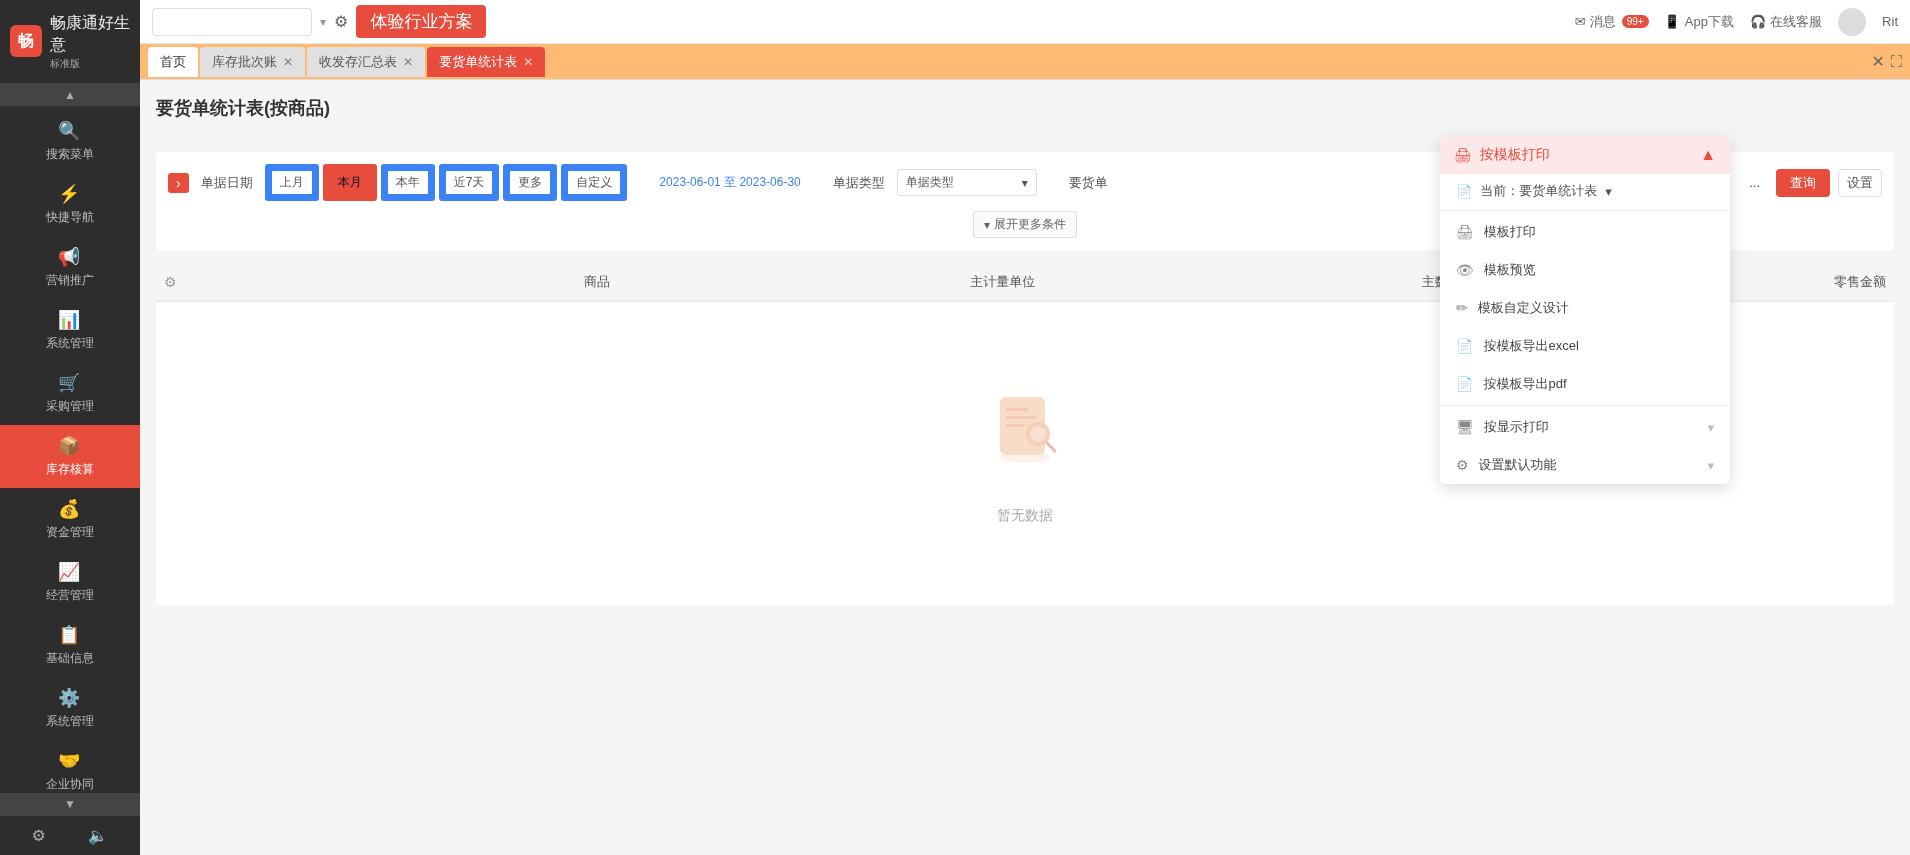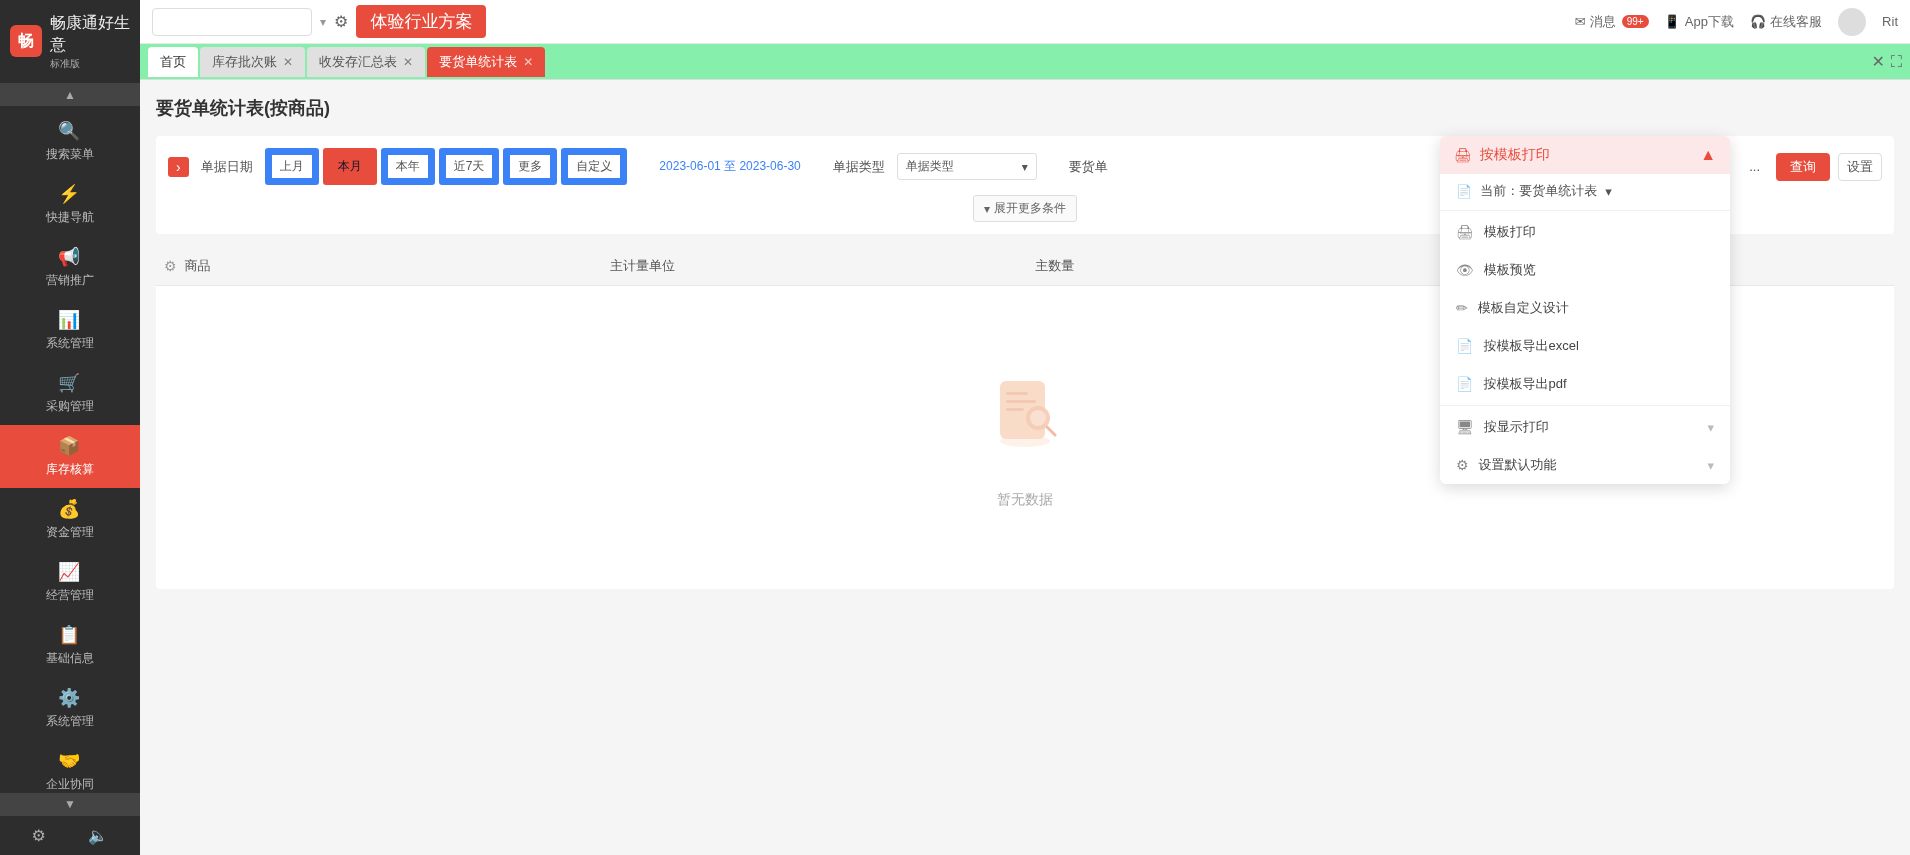--- a/index.html
+++ b/index.html
@@ -27,50 +27,50 @@
     .topbar-search { width: 160px; height: 28px; border: 1px solid #ddd; border-radius: 4px; padding: 0 8px; font-size: 12px; color: #999; }
     .topbar-dropdown { color: #999; font-size: 12px; cursor: pointer; }
     .topbar-gear { color: #666; cursor: pointer; font-size: 16px; }
     .topbar-btn { background: #e74c3c; color: white; border: none; border-radius: 4px; padding: 5px 14px; font-size: 17px; cursor: pointer; }
     .topbar-right { margin-left: auto; display: flex; align-items: center; gap: 16px; color: #666; font-size: 13px; }
     .topbar-right-item { display: flex; align-items: center; gap: 4px; cursor: pointer; }
     .badge { background: #e74c3c; color: white; border-radius: 10px; padding: 1px 5px; font-size: 10px; margin-left: 2px; }
     .avatar { width: 28px; height: 28px; border-radius: 50%; background: #ddd; display: flex; align-items: center; justify-content: center; font-size: 12px; color: #666; }
 
     
-    .tabs { background: #86efac; height: 36px; display: flex; align-items: center; padding: 0 8px; border-bottom: 1px solid #ddd; flex-shrink: 0; gap: 2px; }
+    .tabs { background: #fdba74; height: 36px; display: flex; align-items: center; padding: 0 8px; border-bottom: 1px solid #ddd; flex-shrink: 0; gap: 2px; }
     .tab { height: 30px; padding: 0 12px; display: flex; align-items: center; gap: 6px; font-size: 13px; border-radius: 4px 4px 0 0; cursor: pointer; background: #e0e0e0; color: #555; }
     .tab.active { background: #e74c3c; color: white; }
     .tab-close { font-size: 12px; cursor: pointer; opacity: 0.7; }
     .tab-home { background: #fff; color: #333; }
     .tabs-right { margin-left: auto; display: flex; align-items: center; gap: 6px; }
     .tabs-right-btn { background: none; border: none; font-size: 16px; cursor: pointer; color: #666; }
 
     
     .content { flex: 1; overflow: auto; padding: 16px; position: relative; }
-    .page-title { font-size: 18px; font-weight: bold; color: #333; margin-bottom: 16px; }
+    .page-title { font-size: 18px; font-weight: bold; color: #333; margin-bottom: 32px; }
 
     
     .filter-bar { background: #fff; border-radius: 4px; padding: 12px; margin-bottom: 12px; }
     .filter-row { display: flex; align-items: center; gap: 12px; flex-wrap: wrap; }
     .filter-label { color: #555; font-size: 13px; flex-shrink: 0; }
     .filter-date-btns { display: flex; gap: 4px; align-items: center; }
     .filter-date-btn { border: 7px solid #3b82f6; background: #fff; border-radius: 3px; padding: 3px 8px; font-size: 12px; cursor: pointer; color: #555; }
     .filter-date-btn.active { background: #e74c3c; color: #0f172a; border-color: #e74c3c; }
     .filter-date-range { font-size: 12px; color: #3b82f6; margin-left: 20px; }
     .filter-select { border: 1px solid #ddd; border-radius: 3px; padding: 4px 8px; font-size: 12px; color: #555; min-width: 140px; display: flex; align-items: center; justify-content: space-between; cursor: pointer; background: #fff; }
     .expand-btn { display: flex; align-items: center; gap: 4px; color: #666; font-size: 12px; cursor: pointer; border: 1px solid #ddd; border-radius: 3px; padding: 4px 10px; background: #fafafa; margin: 8px auto 0; width: fit-content; }
     .action-btn { display: flex; align-items: center; gap: 4px; border: none; background: none; font-size: 13px; color: #555; cursor: pointer; padding: 4px 8px; }
     .action-btn.primary { background: #e74c3c; color: white; border-radius: 4px; padding: 5px 14px; }
     .action-btn.secondary { border: 1px solid #ddd; border-radius: 4px; background: white; }
 
     
     .table-wrap { background: #fff; border-radius: 4px; overflow: hidden; }
     .table-header { display: flex; align-items: center; background: #f5f5f5; border-bottom: 1px solid #e8e8e8; padding: 0 8px; height: 40px; }
-    .table-col { flex: 1; font-size: 13px; color: #555; text-align: left; font-weight: 500; }
+    .table-col { flex: 1; font-size: 13px; color: #555; text-align: right; font-weight: 500; }
     .table-col:first-child { flex: 0 0 40px; }
     .table-settings { color: #999; font-size: 14px; cursor: pointer; margin-right: 8px; }
 
     
     .empty-state { display: flex; flex-direction: column; align-items: center; justify-content: center; padding: 80px 0; gap: 16px; }
     .empty-icon { font-size: 80px; opacity: 0.6; }
     .empty-text { color: #aaa; font-size: 14px; }
     .print-dropdown { position: absolute; top: 56px; right: 180px; width: 290px; background: white; border-radius: 6px; box-shadow: 0 4px 16px rgba(0,0,0,0.15); z-index: 100; overflow: hidden; }
     .print-dropdown-header { background: #fce8e8; padding: 10px 14px; display: flex; align-items: center; justify-content: space-between; }
     .print-dropdown-title { display: flex; align-items: center; gap: 8px; color: #e74c3c; font-size: 14px; font-weight: 500; }

